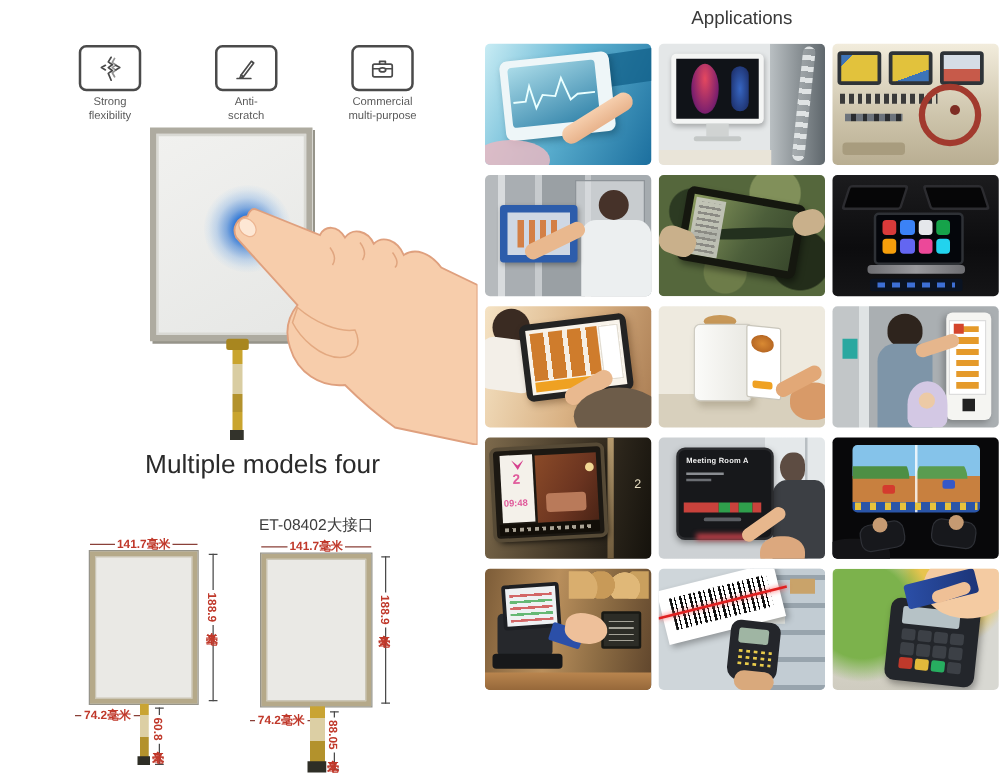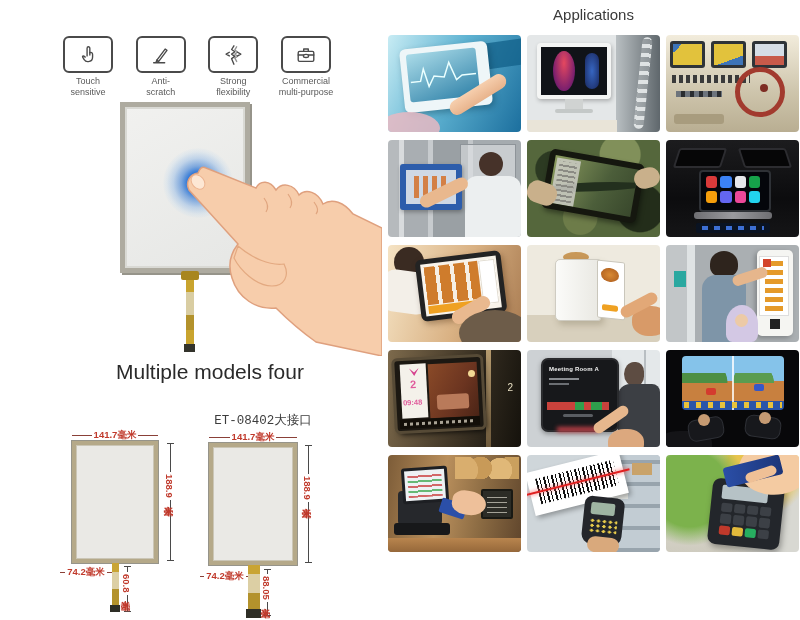--- a/index.html
+++ b/index.html
@@ -233,54 +233,42 @@
 </head>
 <body>
 
 <div class="stage">
 
 
   <div class="features">
     <div class="feature">
       <div class="fbox">
         <svg viewBox="0 0 24 24">
-            <path d="M11 13V4.5a1.5 1.5 0 0 1 3 0V12"></path>
-            <path d="M14 9.5c2-.8 3 .2 3 2v2.8c0 3.2-1.8 4.9-4.6 4.9h-.9c-1.6 0-2.7-.6-3.5-2l-1.8-2.9c-.5-.8.5-1.7 1.3-1.1l1.5 1.1"></path>
+            <path d="M13 2l-2.5 4 3.5 2.5-3.5 2.5 3.5 2.5-3.5 2.5L13 22"></path>
+            <path d="M16 3l-2 3.5 3 2.2-3 2.3 3 2.2-3 2.3 2 3.5" opacity=".6"></path>
+            <path d="M8 9l-3.5 2L8 13"></path>
+            <path d="M17 9l3.5 2L17 13"></path>
           </svg>
       </div>
       <div class="flabel">
-        <div>Touch</div>
-          <div>sensitive</div>
+        <div>Strong</div>
+          <div>flexibility</div>
       </div>
     </div>
     <div class="feature">
       <div class="fbox">
         <svg viewBox="0 0 24 24">
             <path d="M7.5 17.5 16.5 5.5l2 1.5-9 12z"></path>
             <path d="M7.5 17.5l-1 2.6 2.7-.9"></path>
             <path d="M4 20.5h12"></path>
           </svg>
       </div>
       <div class="flabel">
         <div>Anti-</div>
           <div>scratch</div>
-      </div>
-    </div>
-    <div class="feature">
-      <div class="fbox">
-        <svg viewBox="0 0 24 24">
-            <path d="M13 2l-2.5 4 3.5 2.5-3.5 2.5 3.5 2.5-3.5 2.5L13 22"></path>
-            <path d="M16 3l-2 3.5 3 2.2-3 2.3 3 2.2-3 2.3 2 3.5" opacity=".6"></path>
-            <path d="M8 9l-3.5 2L8 13"></path>
-            <path d="M17 9l3.5 2L17 13"></path>
-          </svg>
-      </div>
-      <div class="flabel">
-        <div>Strong</div>
-          <div>flexibility</div>
       </div>
     </div>
     <div class="feature">
       <div class="fbox">
         <svg viewBox="0 0 24 24">
             <rect x="3.5" y="8" width="17" height="11" rx="1.5"></rect>
             <path d="M9.5 8V5.5h5V8"></path>
             <ellipse cx="12" cy="13" rx="2.8" ry="1.7"></ellipse>
             <path d="M3.5 12h5.7M14.8 12h5.7"></path>
           </svg>
@@ -318,21 +306,21 @@
   <div class="vline" style="left:170px;top:443px;height:118px;"></div>
   <div class="vdim" style="left:164px;top:472px;">188.9毫米</div>
   <div class="hdim" style="left:60px;top:566px;width:52px;">
       <span>74.2毫米</span>
     </div>
   <div class="scable" style="left:112px;top:563px;width:7px;height:44px;"></div>
   <div class="scable-tip" style="left:110px;top:605px;width:10px;height:7px;"></div>
   <div class="vline" style="left:127px;top:566px;height:46px;"></div>
   <div class="vdim" style="left:121px;top:572px;">60.8毫米</div>
 
-  <div class="model-label" style="left:198px;top:412px;font-family:Liberation Mono, monospace;">ET-08402大接口</div>
+  <div class="model-label" style="left:188px;top:412px;">ET-08402大接口</div>
   <div class="hdim" style="left:209px;top:431px;width:88px;">
       <span>141.7毫米</span>
     </div>
   <div class="dpanel" style="left:209px;top:443px;width:88px;height:122px;"></div>
   <div class="vline" style="left:308px;top:445px;height:118px;"></div>
   <div class="vdim" style="left:302px;top:474px;">188.9毫米</div>
   <div class="hdim" style="left:200px;top:570px;width:50px;">
       <span>74.2毫米</span>
     </div>
   <div class="scable" style="left:248px;top:565px;width:12px;height:46px;"></div>

